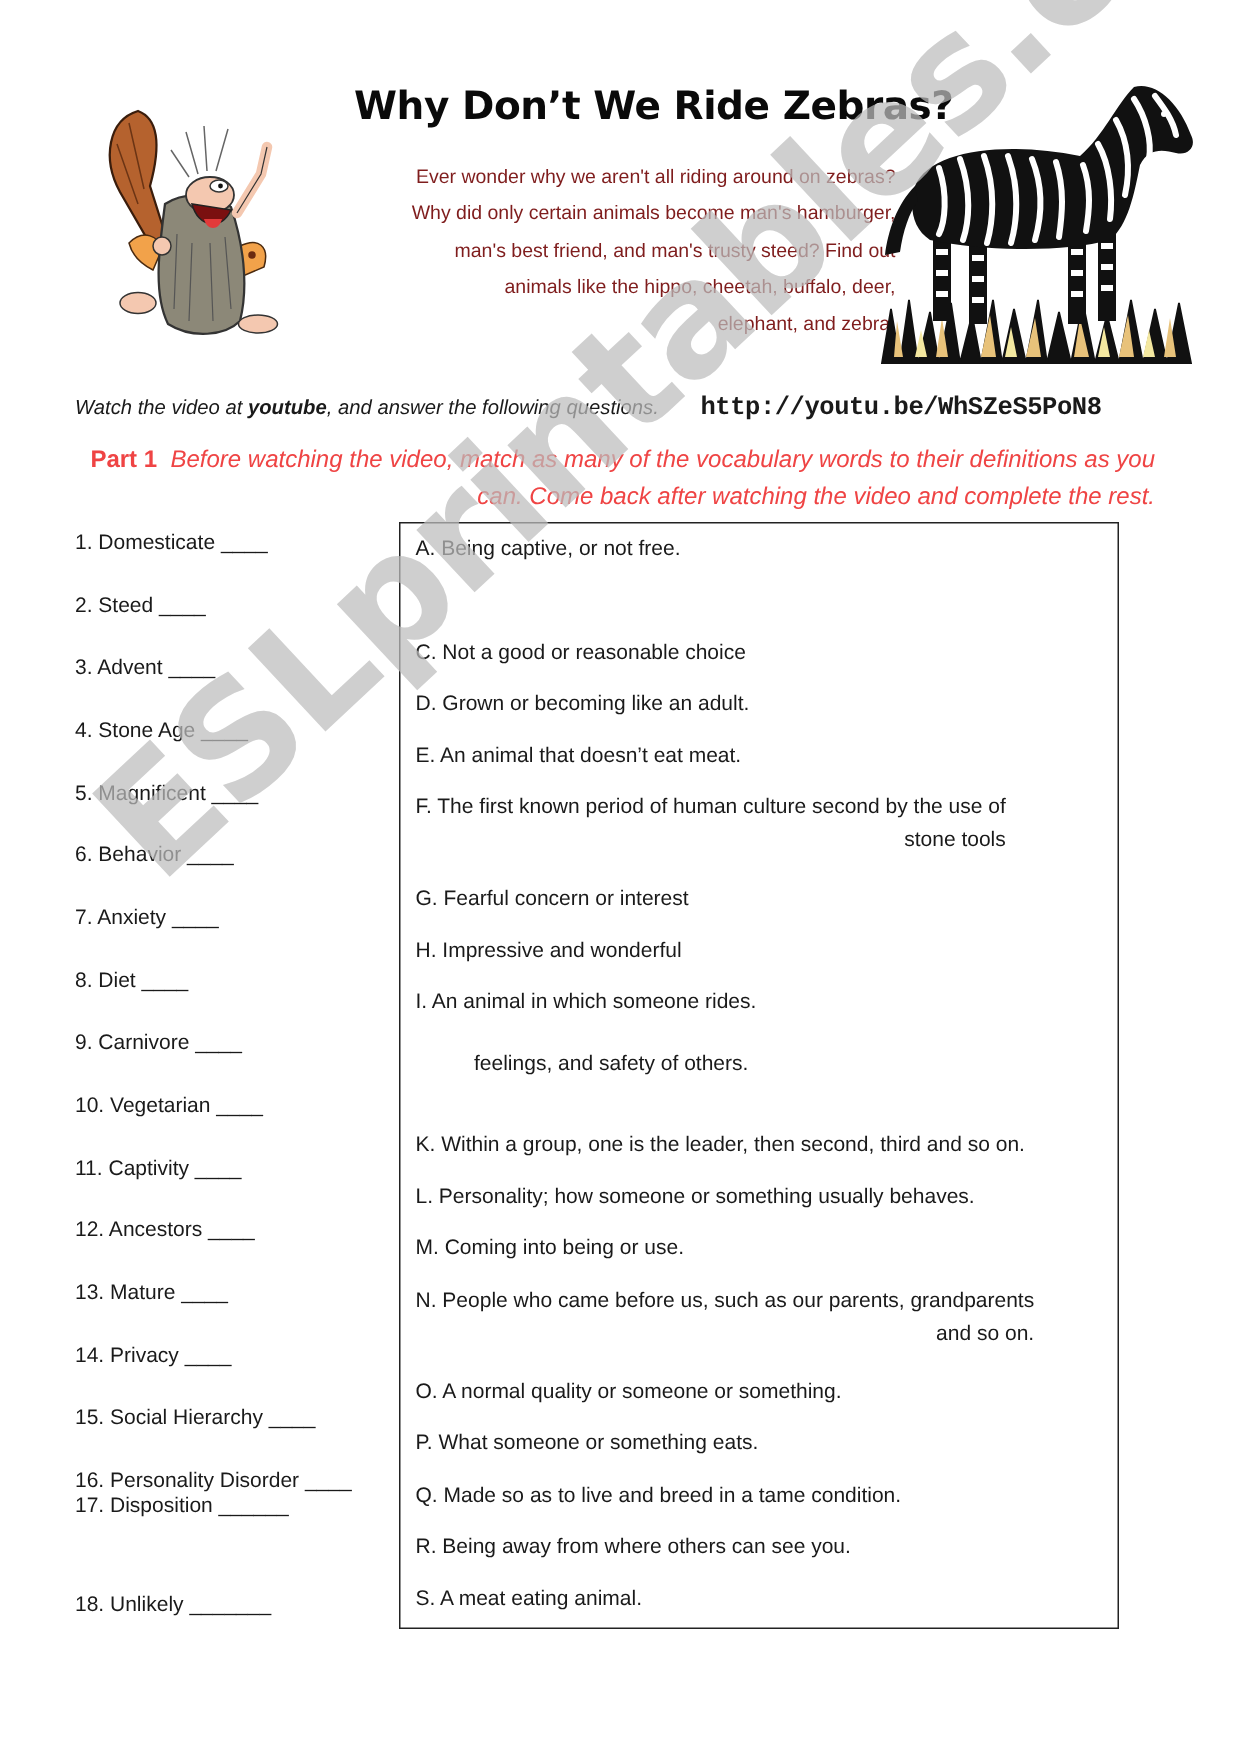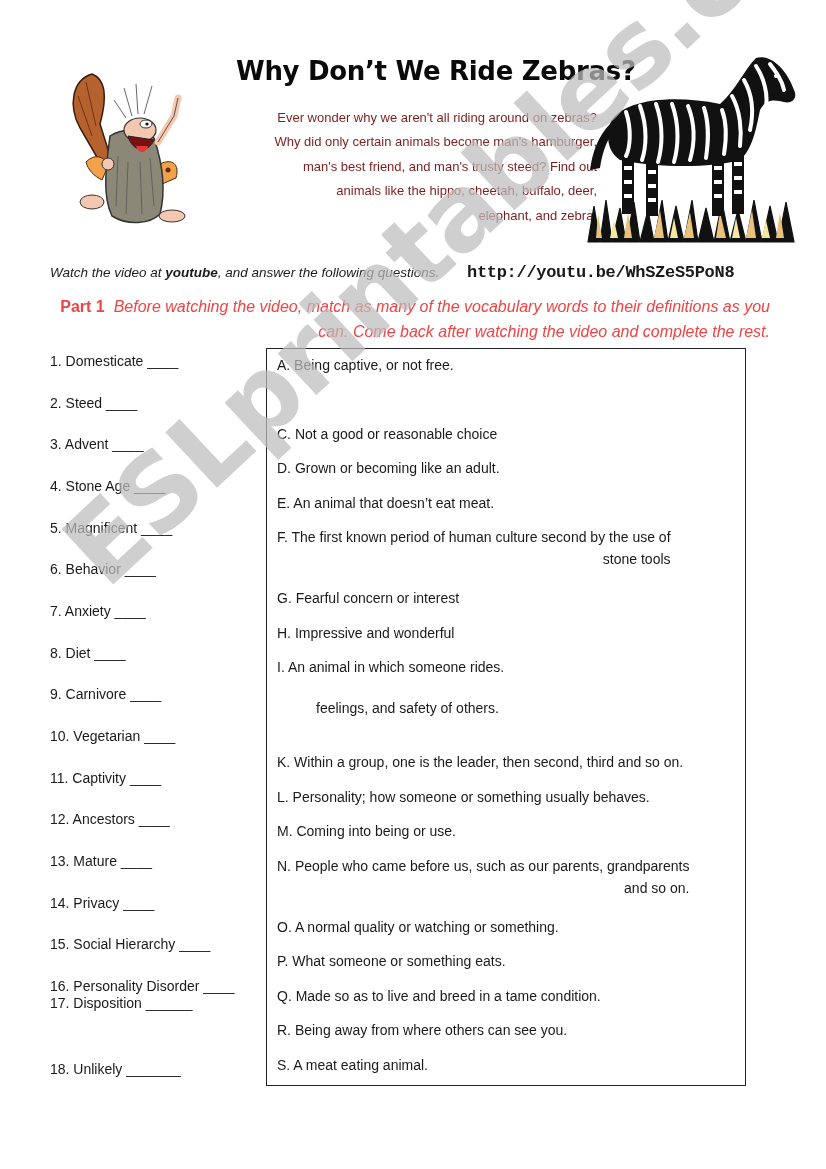--- a/index.html
+++ b/index.html
@@ -192,21 +192,21 @@
     <div class="def-item" style="top:146px"><span>E. An animal that doesn’t eat meat.</span></div>
     <div class="def-item" style="top:180px"><span>F. The first known period of human culture second by the use of</span><span class="cont">stone tools</span></div>
     <div class="def-item" style="top:241px"><span>G. Fearful concern or interest</span></div>
     <div class="def-item" style="top:276px"><span>H. Impressive and wonderful</span></div>
     <div class="def-item" style="top:310px"><span>I. An animal in which someone rides.</span></div>
     <div class="def-item" style="top:345px"><span class="cont">feelings, and safety of others.</span></div>
     <div class="def-item" style="top:405px"><span>K. Within a group, one is the leader, then second, third and so on.</span></div>
     <div class="def-item" style="top:440px"><span>L.  Personality;  how someone or something usually behaves.</span></div>
     <div class="def-item" style="top:474px"><span>M. Coming into being or use.</span></div>
     <div class="def-item" style="top:509px"><span>N. People who came before us, such as our parents, grandparents</span><span class="cont">and so on.</span></div>
-    <div class="def-item" style="top:570px"><span>O. A normal quality or watching or something.</span></div>
+    <div class="def-item" style="top:570px"><span>O. A normal quality or someone or something.</span></div>
     <div class="def-item" style="top:604px"><span>P. What someone or something eats.</span></div>
     <div class="def-item" style="top:639px"><span>Q. Made so as to live and breed in a tame condition.</span></div>
     <div class="def-item" style="top:673px"><span>R. Being away from where others can see you.</span></div>
     <div class="def-item" style="top:708px"><span>S. A meat eating animal.</span></div>
   </div>
 
   <div class="watermark">ESLprintables.com</div>
 </div>
 
 </body></html>

